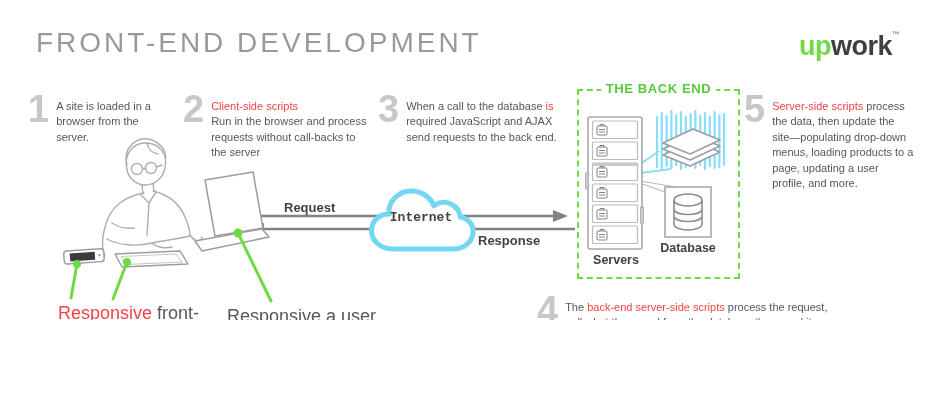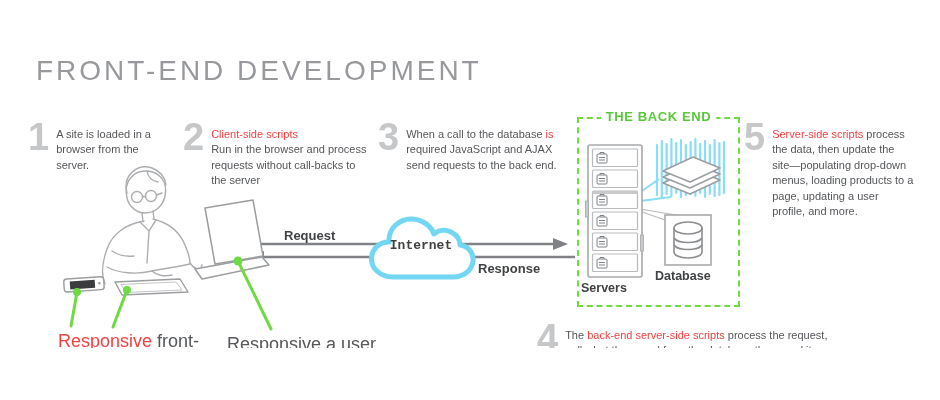--- a/index.html
+++ b/index.html
@@ -1,18 +1,18 @@
 <!DOCTYPE html>
 <html><head>
 <meta charset="utf-8">
 <style>
   html,body{margin:0;padding:0;background:#fff;}
   .canvas{
     position:relative;width:940px;height:320px;background:#ffffff;
-    font-family:"Liberation Sans",sans-serif;overflow:hidden;color:#55575A;margin-top:28px;
+    font-family:"Liberation Sans",sans-serif;overflow:hidden;color:#55575A;
   }
   
   .title{
     position:absolute;left:36px;top:27px;font-size:28px;font-weight:300;
     letter-spacing:3px;color:#97999C;white-space:nowrap;
   }
   .logo{position:absolute;right:40px;top:30px;font-size:27px;font-weight:bold;letter-spacing:-0.5px;white-space:nowrap;}
   .logo .up{color:#6FDA44;}
   .logo .work{color:#3F4043;}
   .logo .tm{font-size:8px;color:#808285;vertical-align:18px;letter-spacing:0;}
@@ -29,33 +29,34 @@
   .backend{
     position:absolute;left:577px;top:89px;width:163px;height:190px;
     border:2px dashed #6FDA44;box-sizing:border-box;
   }
   .backend-label{
     position:absolute;top:-10px;left:50%;transform:translateX(-50%);
     background:#fff;padding:0 5px;font-size:13px;font-weight:bold;color:#58C93C;
     letter-spacing:0.6px;white-space:nowrap;
   }
   .backend-sub{
-    position:absolute;font-size:12.5px;font-weight:bold;color:#414244;text-align:left;
+    position:absolute;font-size:12.5px;font-weight:bold;color:#414244;text-align:center;
   }
   .lbl-servers{left:2px;top:162px;width:70px;}
   .lbl-database{left:76px;top:150px;width:66px;}
   .abs{position:absolute;}
   svg{display:block;}
 </style>
 </head>
 <body>
 
 <div class="canvas">
 
   <div class="title">FRONT-END DEVELOPMENT</div>
+  <div class="logo"><span class="up">up</span><span class="work">work</span><span class="tm">™</span></div>
 
   <svg class="abs" style="left:0;top:0" width="940" height="400" viewBox="0 0 940 400">
     <g>
       <line x1="249" y1="216" x2="554" y2="216" stroke="#808285" stroke-width="2.5"></line>
       <polygon points="553,210 568,216 553,222" fill="#808285"></polygon>
     </g>
     <g>
       <line x1="575" y1="229" x2="263" y2="229" stroke="#808285" stroke-width="2.5"></line>
       <polygon points="264,223 249,229 264,235" fill="#808285"></polygon>
     </g>

